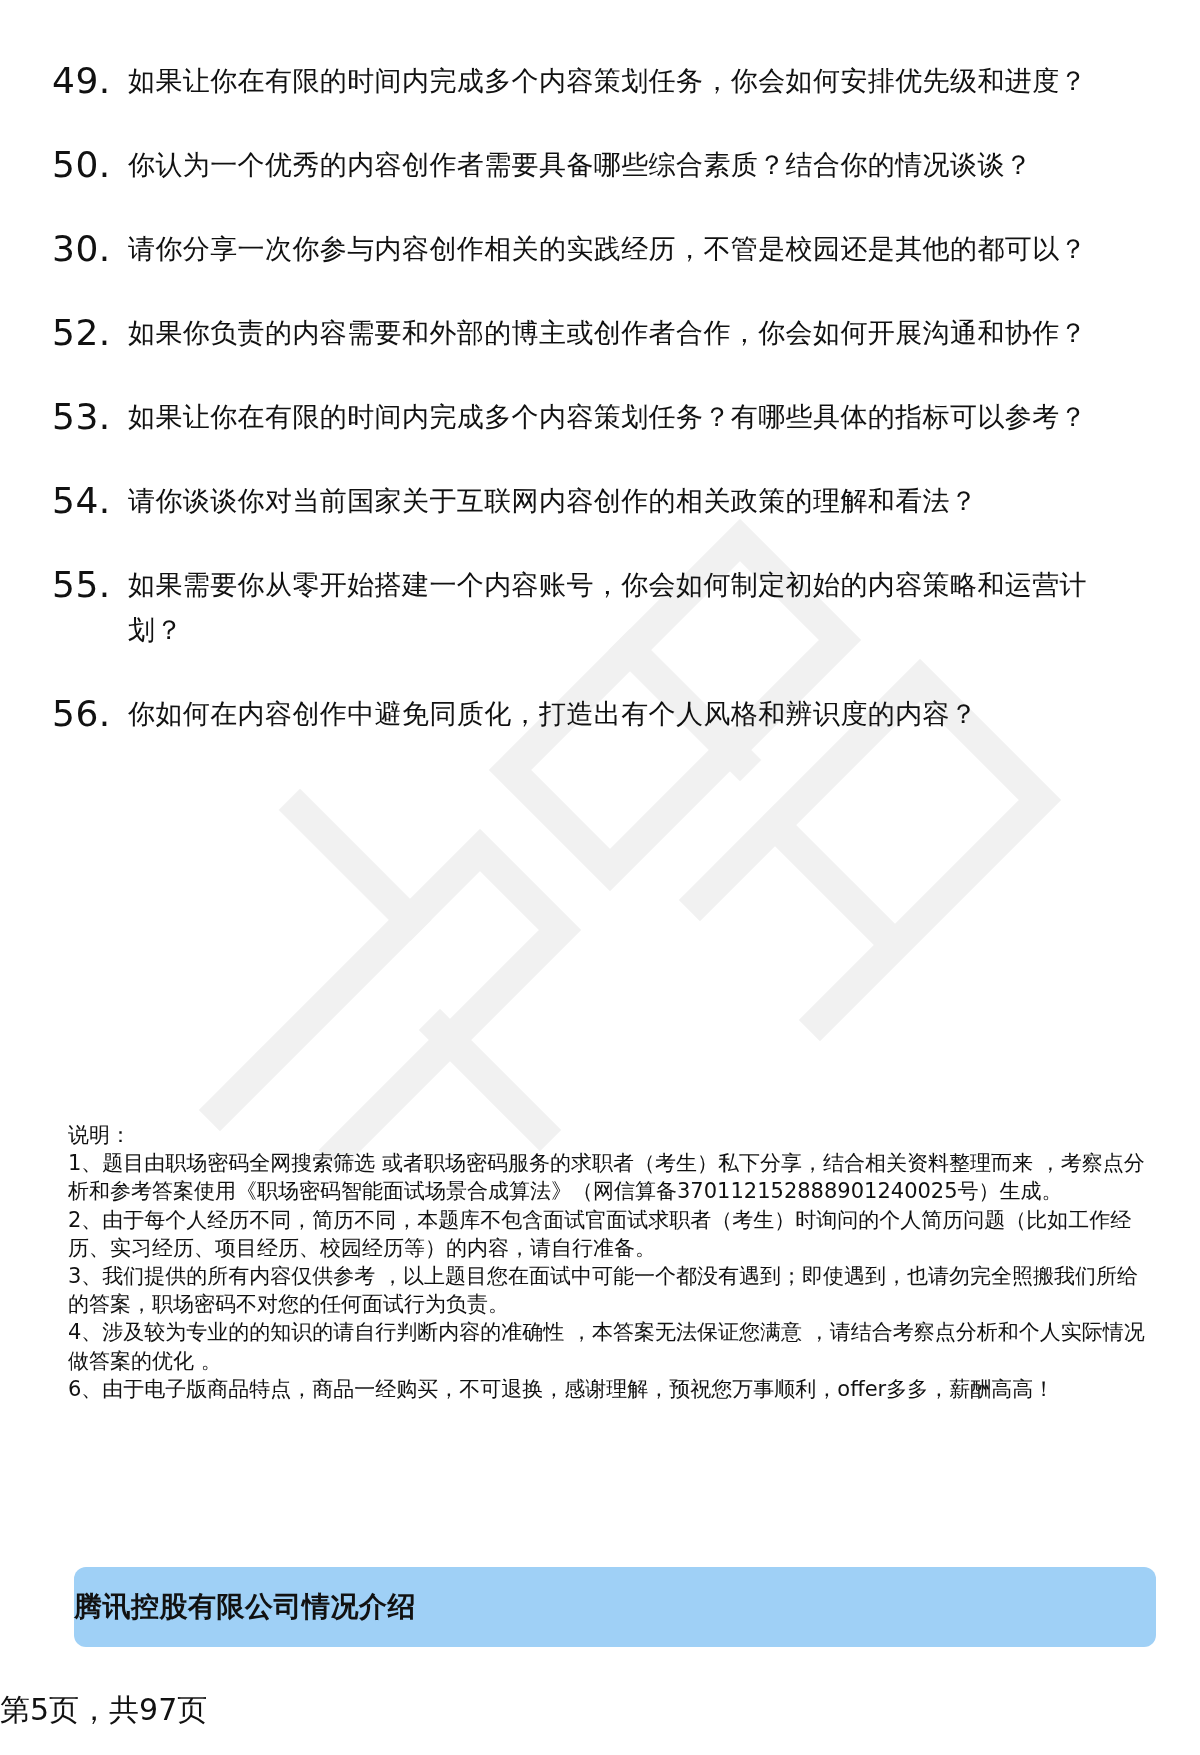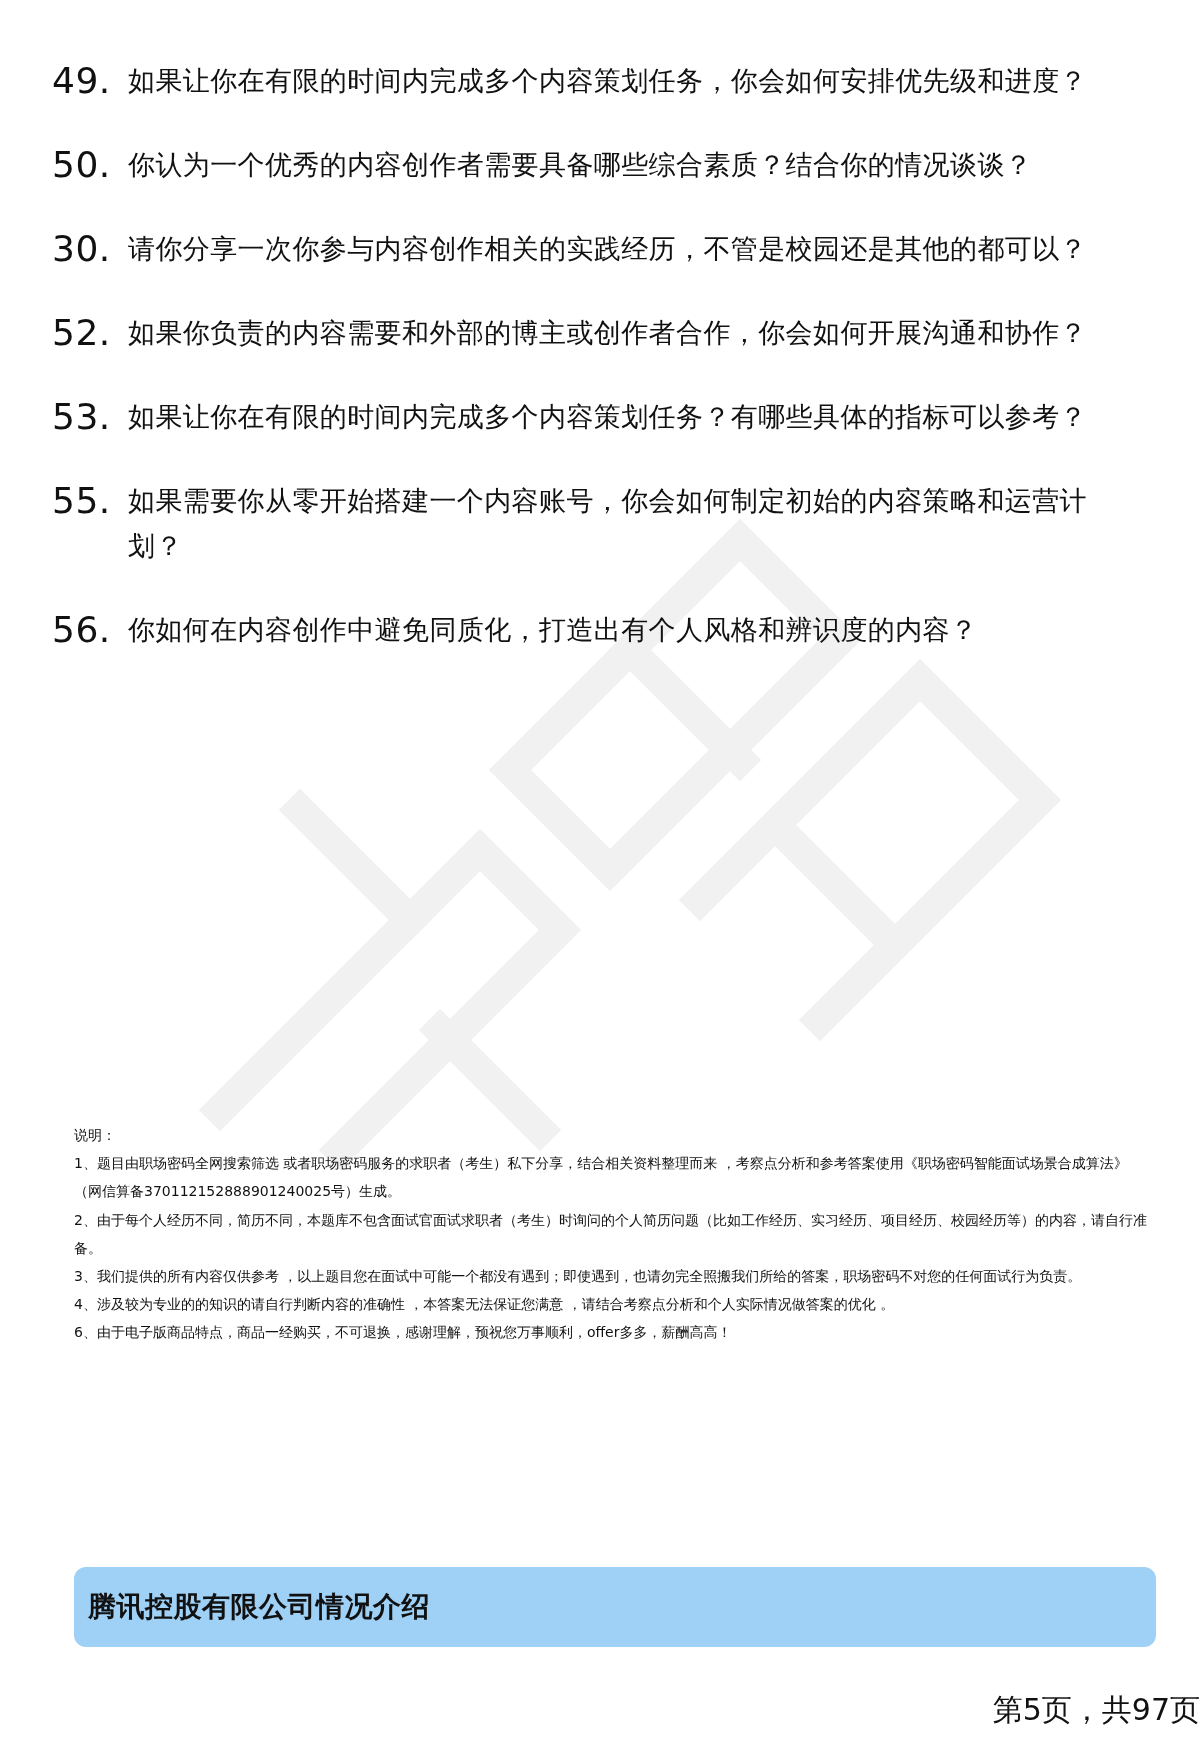--- a/index.html
+++ b/index.html
@@ -52,55 +52,54 @@
     }
     .q-text {
       flex: 1 1 auto;
       font-size: 27px;
       line-height: 45px;
       padding-right: 40px;
       letter-spacing: 0.4px;
     }
     .notes {
       position: absolute;
-      left: 74px;
+      left: 68px;
       top: 1121px;
       width: 1080px;
-      font-size: 14px;
+      font-size: 21px;
       line-height: 28.2px;
       z-index: 1;
     }
     .notes p {
       margin: 0;
     }
     .company-banner {
       position: absolute;
       left: 74px;
       top: 1567px;
       width: 1082px;
       height: 80px;
       background: #9fd0f6;
       border-radius: 12px;
       display: flex;
       align-items: center;
       z-index: 1;
     }
     .company-banner span {
-      padding-left: 14px;
       font-size: 28px;
       font-weight: bold;
       color: #111111;
       letter-spacing: 0.5px;
     }
     .page-footer {
       position: absolute;
       left: 0;
       top: 1692px;
       width: 1200px;
-      text-align: right;
+      text-align: left;
       font-size: 30px;
       line-height: 36px;
       z-index: 1;
     }
   </style>
 </head>
 <body>
 
 <div class="page">
 
@@ -131,20 +130,24 @@
     </div>
     <div class="question">
       <span class="q-num">52.</span>
       <span class="q-text">如果你负责的内容需要和外部的博主或创作者合作，你会如何开展沟通和协作？</span>
     </div>
     <div class="question">
       <span class="q-num">53.</span>
       <span class="q-text">如果让你在有限的时间内完成多个内容策划任务？有哪些具体的指标可以参考？</span>
     </div>
     <div class="question">
+      <span class="q-num">54.</span>
+      <span class="q-text">请你谈谈你对当前国家关于互联网内容创作的相关政策的理解和看法？</span>
+    </div>
+    <div class="question">
       <span class="q-num">55.</span>
       <span class="q-text">如果需要你从零开始搭建一个内容账号，你会如何制定初始的内容策略和运营计划？</span>
     </div>
     <div class="question">
       <span class="q-num">56.</span>
       <span class="q-text">你如何在内容创作中避免同质化，打造出有个人风格和辨识度的内容？</span>
     </div>
   </div>
 
   <div class="notes">

